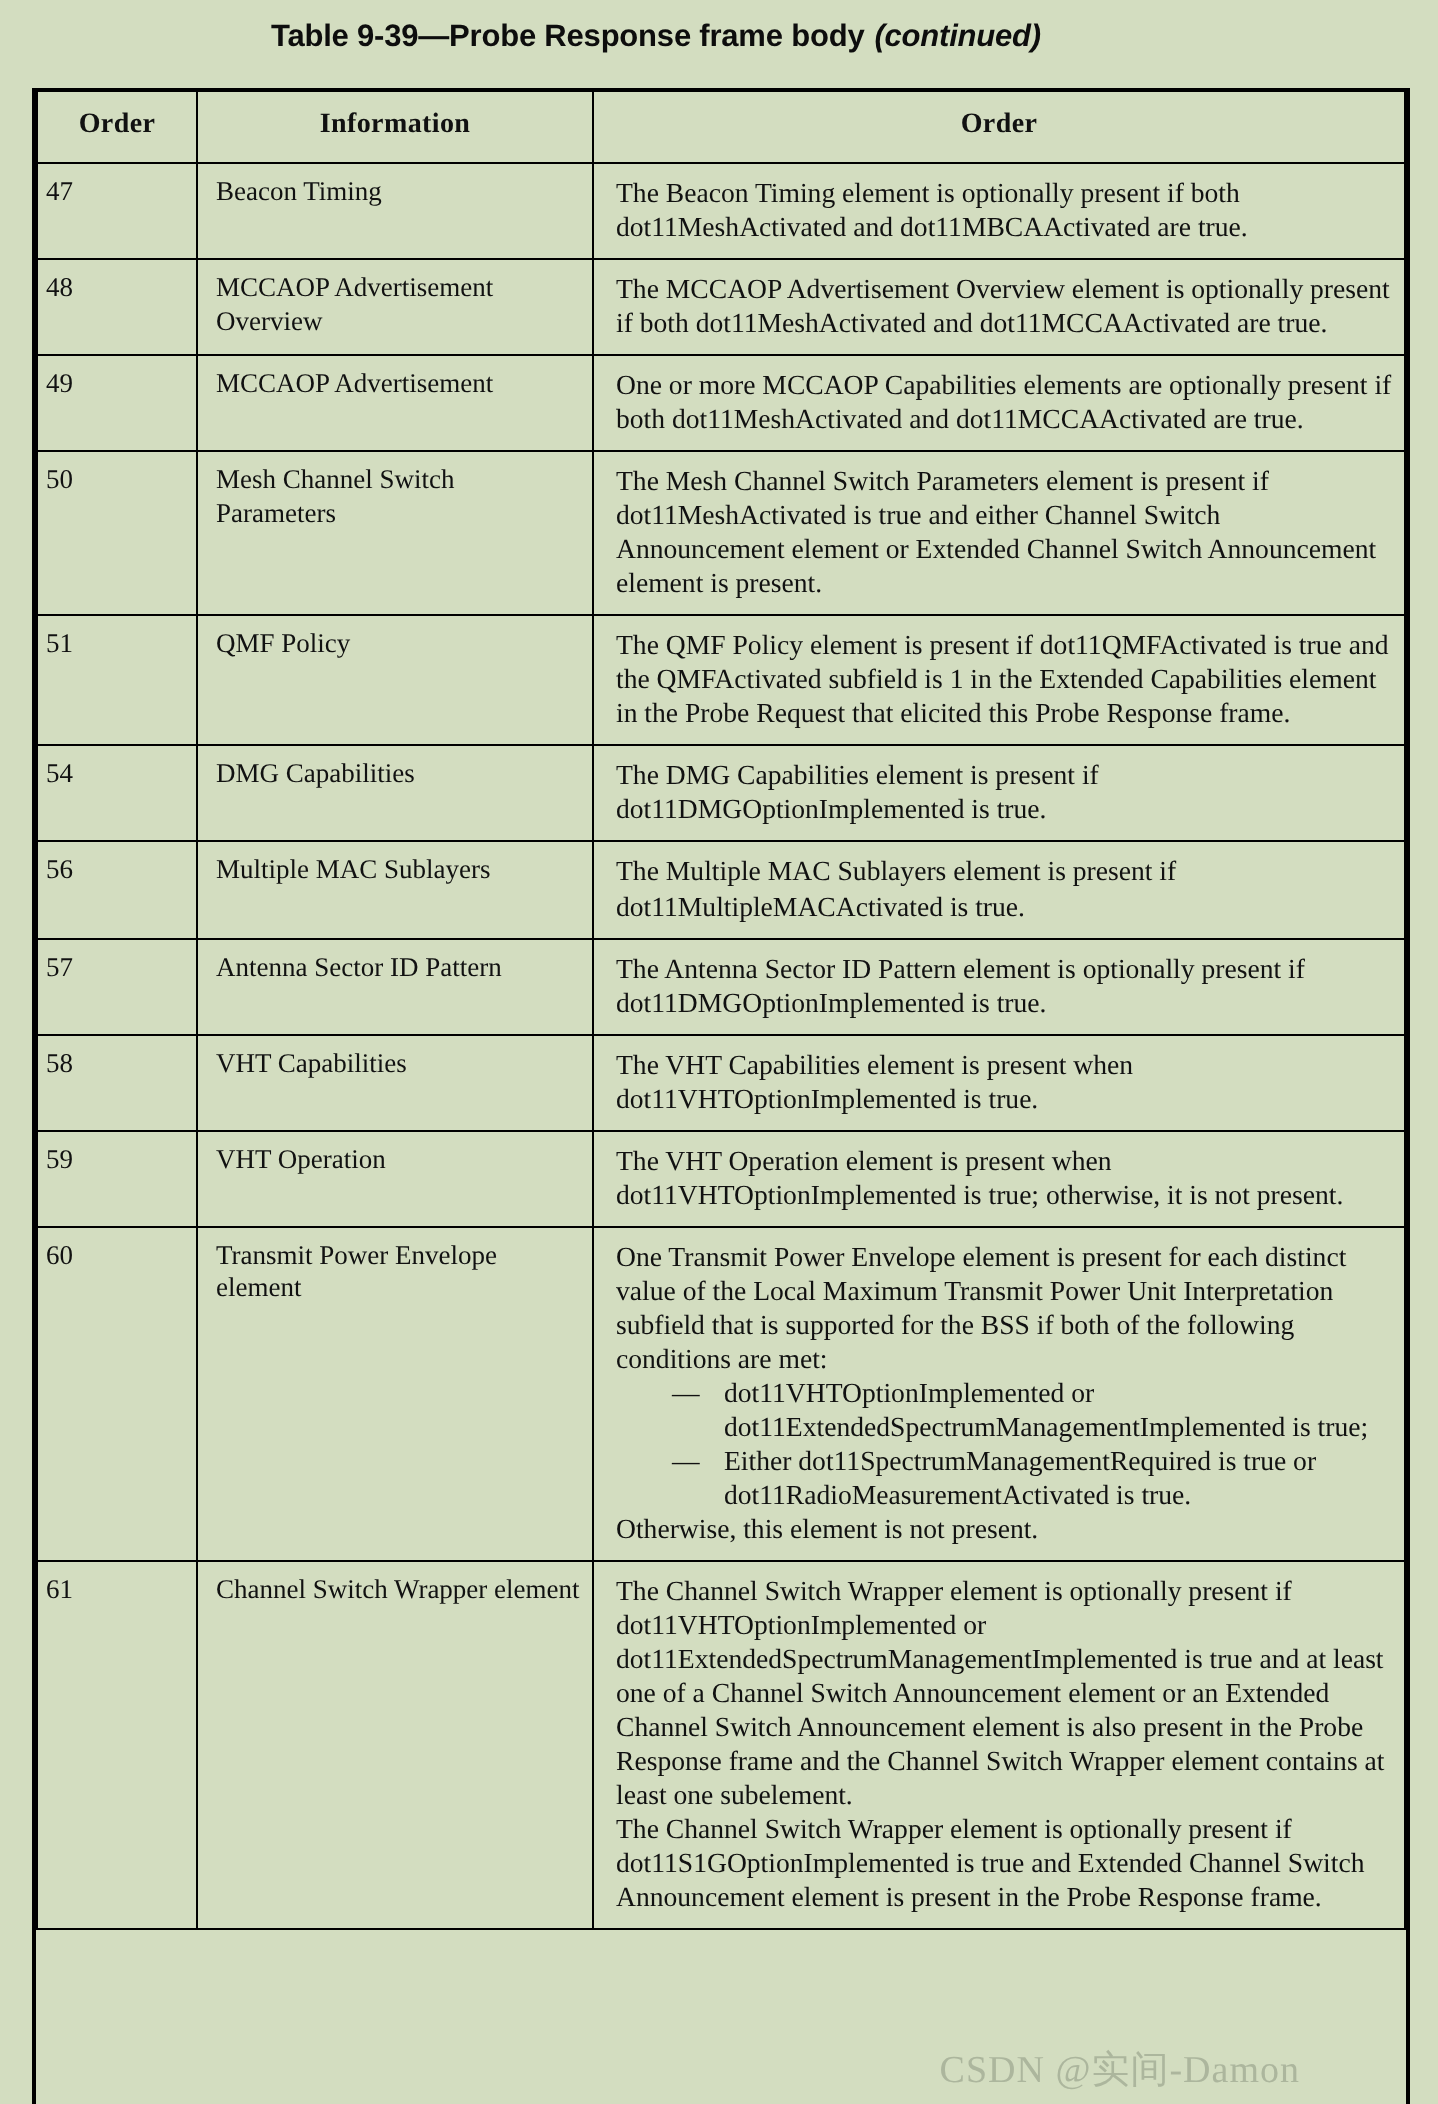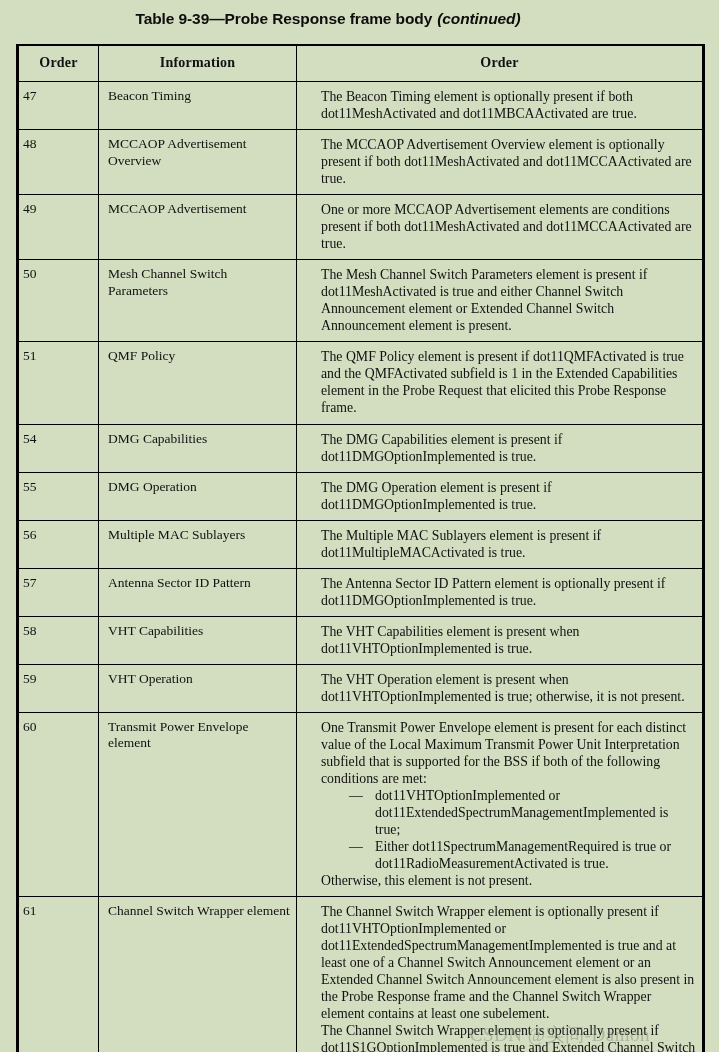--- a/index.html
+++ b/index.html
@@ -84,21 +84,21 @@
     padding: 6px 4px 7px 4px;
   }
   td.info {
     font-size: 13.5px;
     padding: 6px 6px 7px 9px;
     line-height: 1.22;
     margin-top: 40px;
   }
   td.notes {
     font-size: 13.8px;
-    padding: 6px 6px 7px 24px;
+    padding: 6px 6px 7px 11px;
     line-height: 1.235;
   }
   td.notes p {
     margin: 0;
   }
   ul.dashlist {
     list-style: none;
     margin: 0;
     padding: 0 0 0 28px;
   }
@@ -163,21 +163,21 @@
             <td class="order">48</td>
             <td class="info">MCCAOP Advertisement Overview</td>
             <td class="notes">
               <p>The MCCAOP Advertisement Overview element is optionally present if both dot11MeshActivated and dot11MCCAActivated are true.</p>
             </td>
           </tr>
           <tr>
             <td class="order">49</td>
             <td class="info">MCCAOP Advertisement</td>
             <td class="notes">
-              <p>One or more MCCAOP Advertisement elements are conditions present if both dot11MeshActivated and dot11MCCAActivated are true.</p>
+              <p>One or more MCCAOP Capabilities elements are optionally present if both dot11MeshActivated and dot11MCCAActivated are true.</p>
             </td>
           </tr>
           <tr>
             <td class="order">50</td>
             <td class="info">Mesh Channel Switch Parameters</td>
             <td class="notes">
               <p>The Mesh Channel Switch Parameters element is present if dot11MeshActivated is true and either Channel Switch Announcement element or Extended Channel Switch Announcement element is present.</p>
             </td>
           </tr>
           <tr>
@@ -185,27 +185,20 @@
             <td class="info">QMF Policy</td>
             <td class="notes">
               <p>The QMF Policy element is present if dot11QMFActivated is true and the QMFActivated subfield is 1 in the Extended Capabilities element in the Probe Request that elicited this Probe Response frame.</p>
             </td>
           </tr>
           <tr>
             <td class="order">54</td>
             <td class="info">DMG Capabilities</td>
             <td class="notes">
               <p>The DMG Capabilities element is present if dot11DMGOptionImplemented is true.</p>
-            </td>
-          </tr>
-          <tr>
-            <td class="order">55</td>
-            <td class="info">DMG Operation</td>
-            <td class="notes">
-              <p>The DMG Operation element is present if dot11DMGOptionImplemented is true.</p>
             </td>
           </tr>
           <tr>
             <td class="order">56</td>
             <td class="info">Multiple MAC Sublayers</td>
             <td class="notes">
               <p>The Multiple MAC Sublayers element is present if dot11MultipleMACActivated is true.</p>
             </td>
           </tr>
           <tr>

